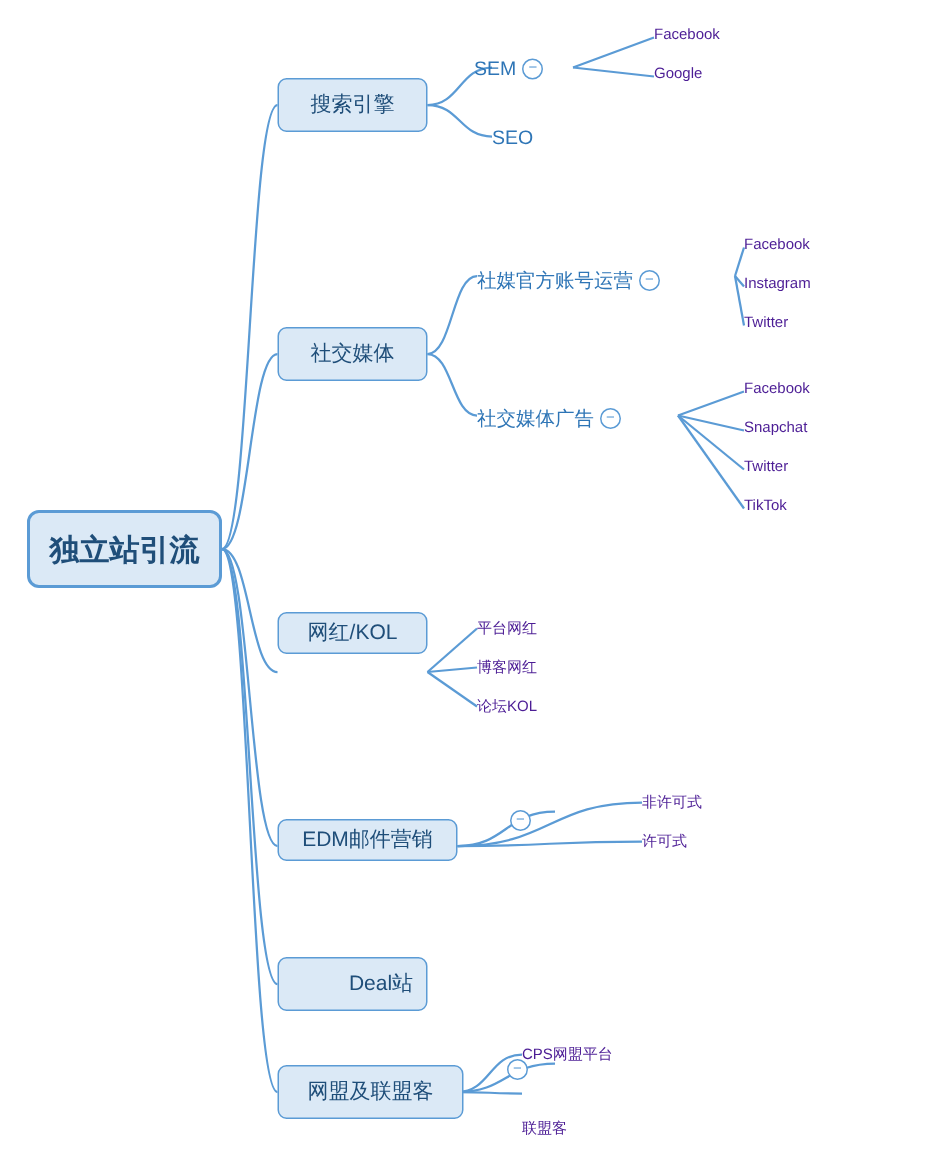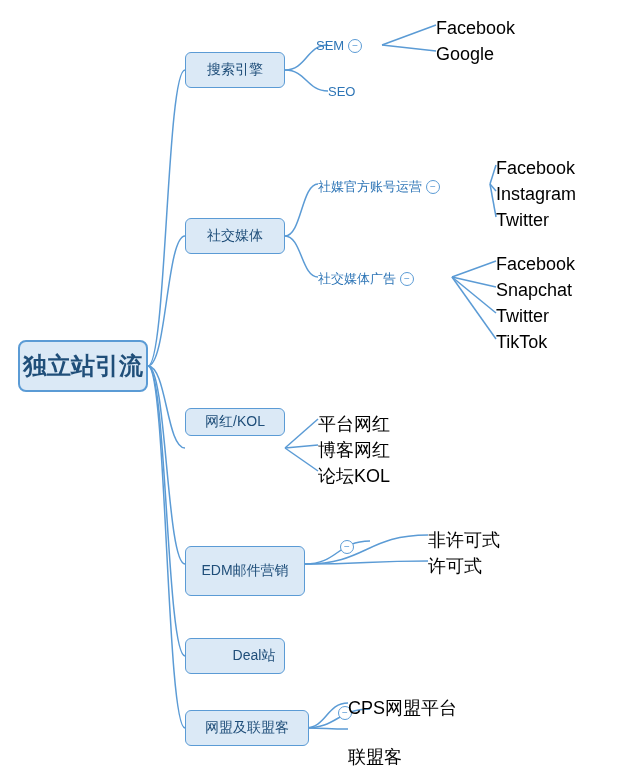--- a/index.html
+++ b/index.html
@@ -24,38 +24,38 @@
       border-radius: 6px;
       background: #dbe9f6;
       display: flex;
       align-items: center;
       justify-content: center;
       font-size: 14px;
       color: #1f4e79;
       white-space: nowrap;
     }
     .node-root {
-      font-size: 24px;
+      font-size: 20px;
       font-weight: bold;
       background: #dbe9f6;
       border: 2px solid #5b9bd5;
       border-radius: 8px;
     }
     .node-label {
       position: absolute;
       font-size: 13px;
       color: #2e75b6;
       white-space: nowrap;
       display: flex;
       align-items: center;
     }
     .node-leaf {
       position: absolute;
-      font-size: 18px;
-      color: #000000;
+      font-size: 10px;
+      color: #4c1d95;
       white-space: nowrap;
     }
     .collapse-btn {
       display: inline-flex;
       align-items: center;
       justify-content: center;
       width: 14px;
       height: 14px;
       border-radius: 50%;
       border: 1.5px solid #5b9bd5;
@@ -106,21 +106,21 @@
 
 <div class="node-box" style="left:185px;top:52px;width:100px;height:36px;">
   <span>搜索引擎</span>
 </div>
 <div class="node-box" style="left:185px;top:218px;width:100px;height:36px;">
   <span>社交媒体</span>
 </div>
 <div class="node-box" style="left:185px;top:408px;width:100px;height:28px;">
   <span>网红/KOL</span>
 </div>
-<div class="node-box" style="left:185px;top:546px;width:120px;height:50px;">
+<div class="node-box" style="left:185px;top:546px;width:120px;height:28px;">
   <span>EDM邮件营销</span>
 </div>
 <div class="node-box" style="left:185px;top:638px;width:100px;height:36px;padding-left:38px;">
   <span>Deal站</span>
 </div>
 <div class="node-box" style="left:185px;top:710px;width:124px;height:36px;font-family:Liberation Serif, serif;">
   <span>网盟及联盟客</span>
 </div>
 
 <div class="node-label" style="left:316px;top:38px;">

